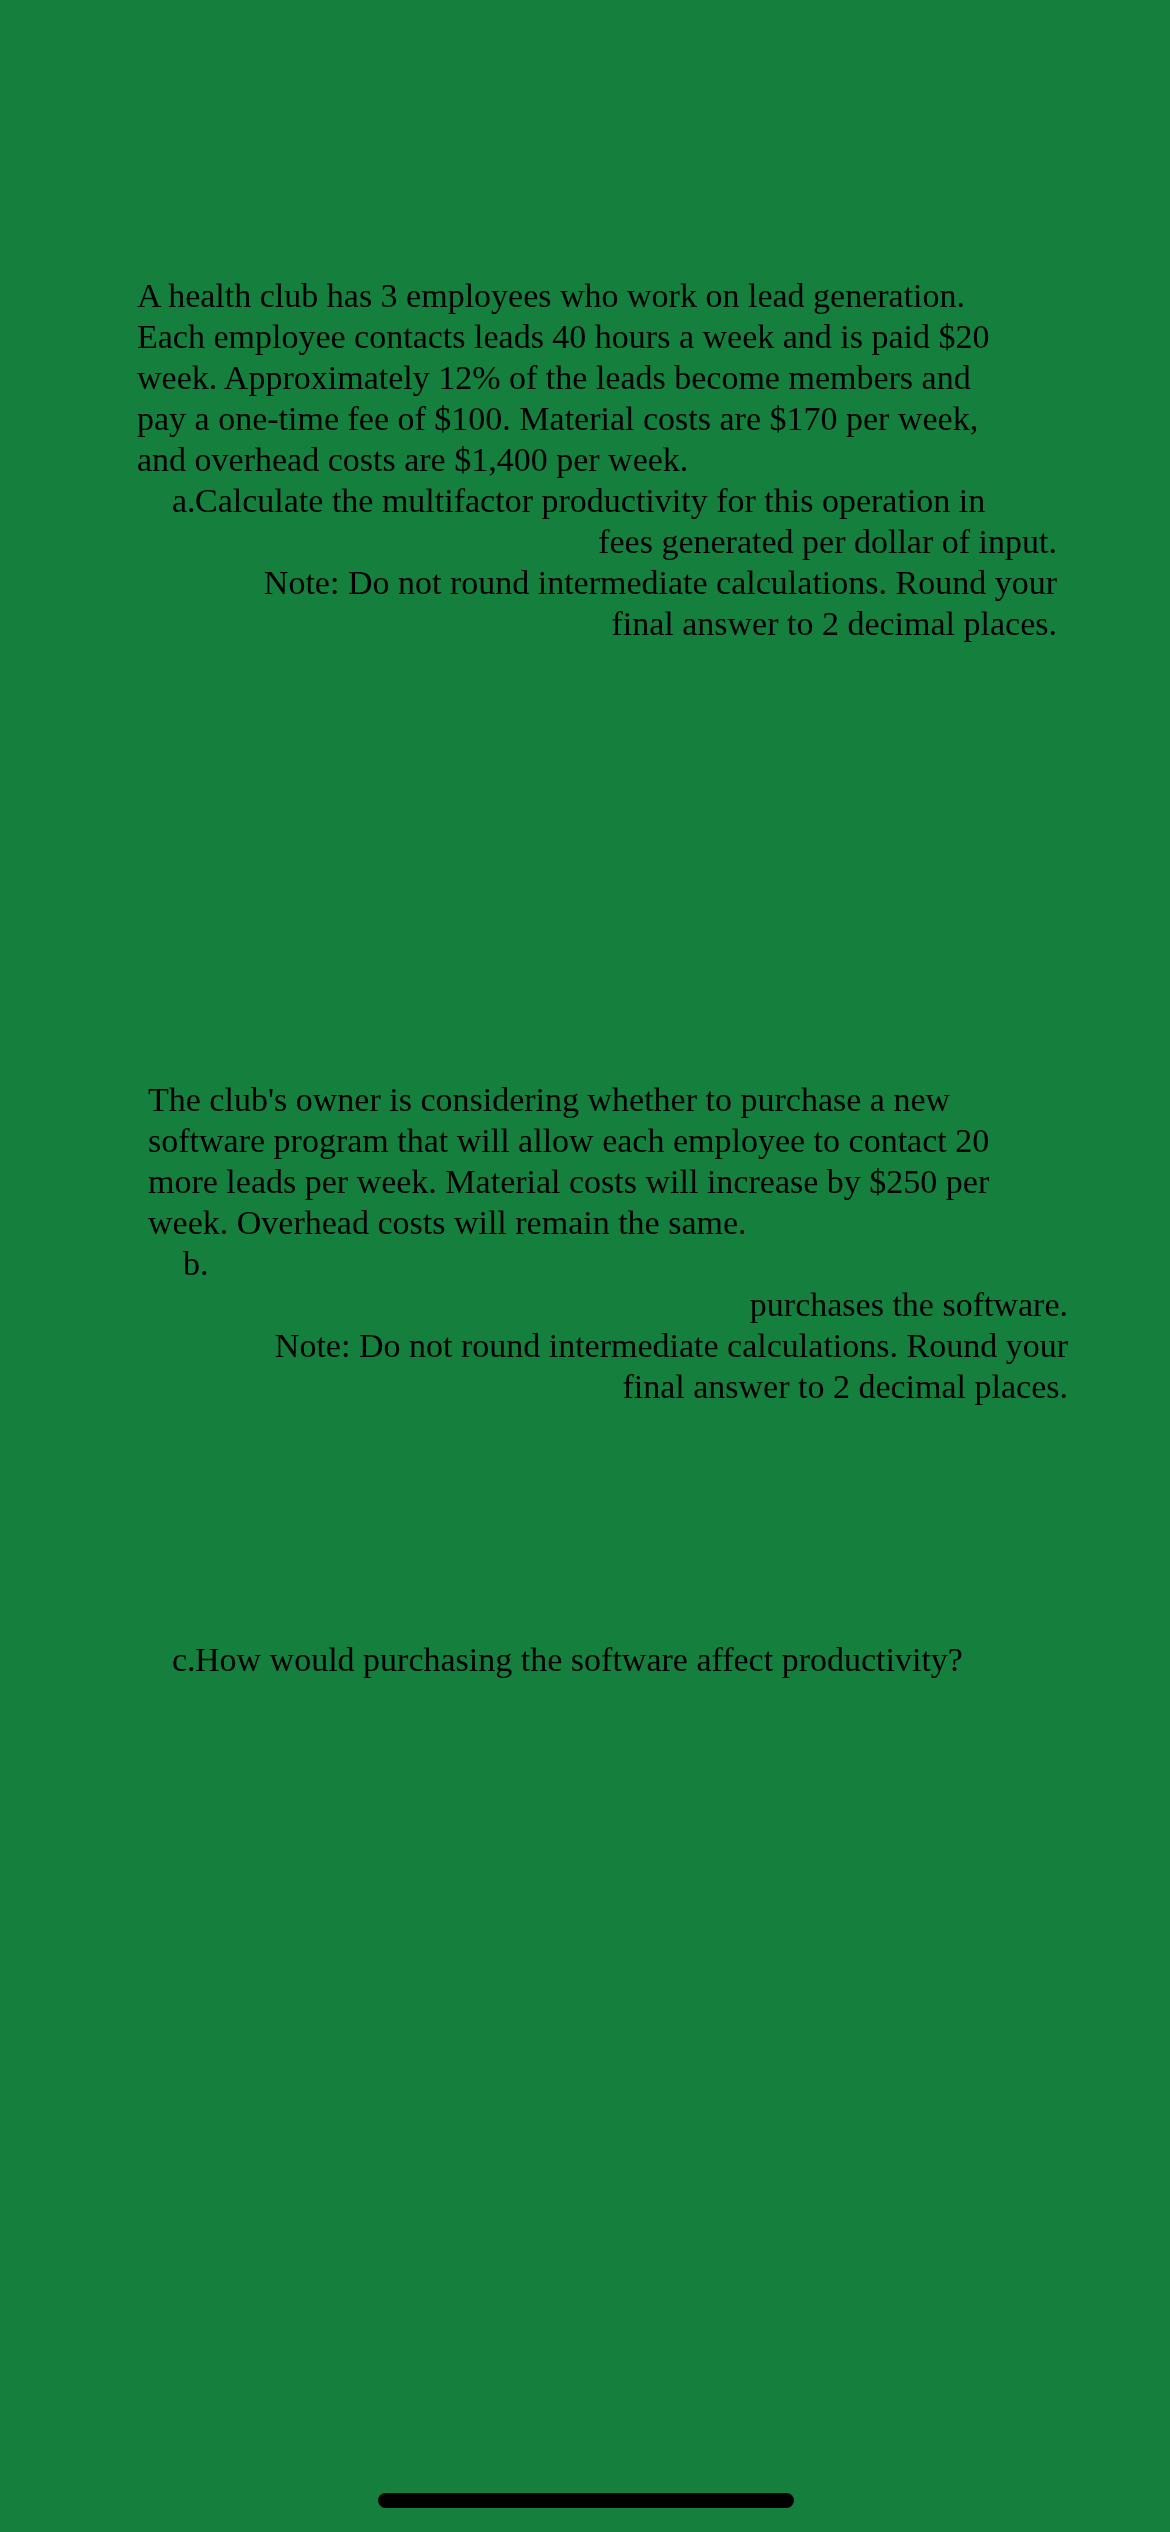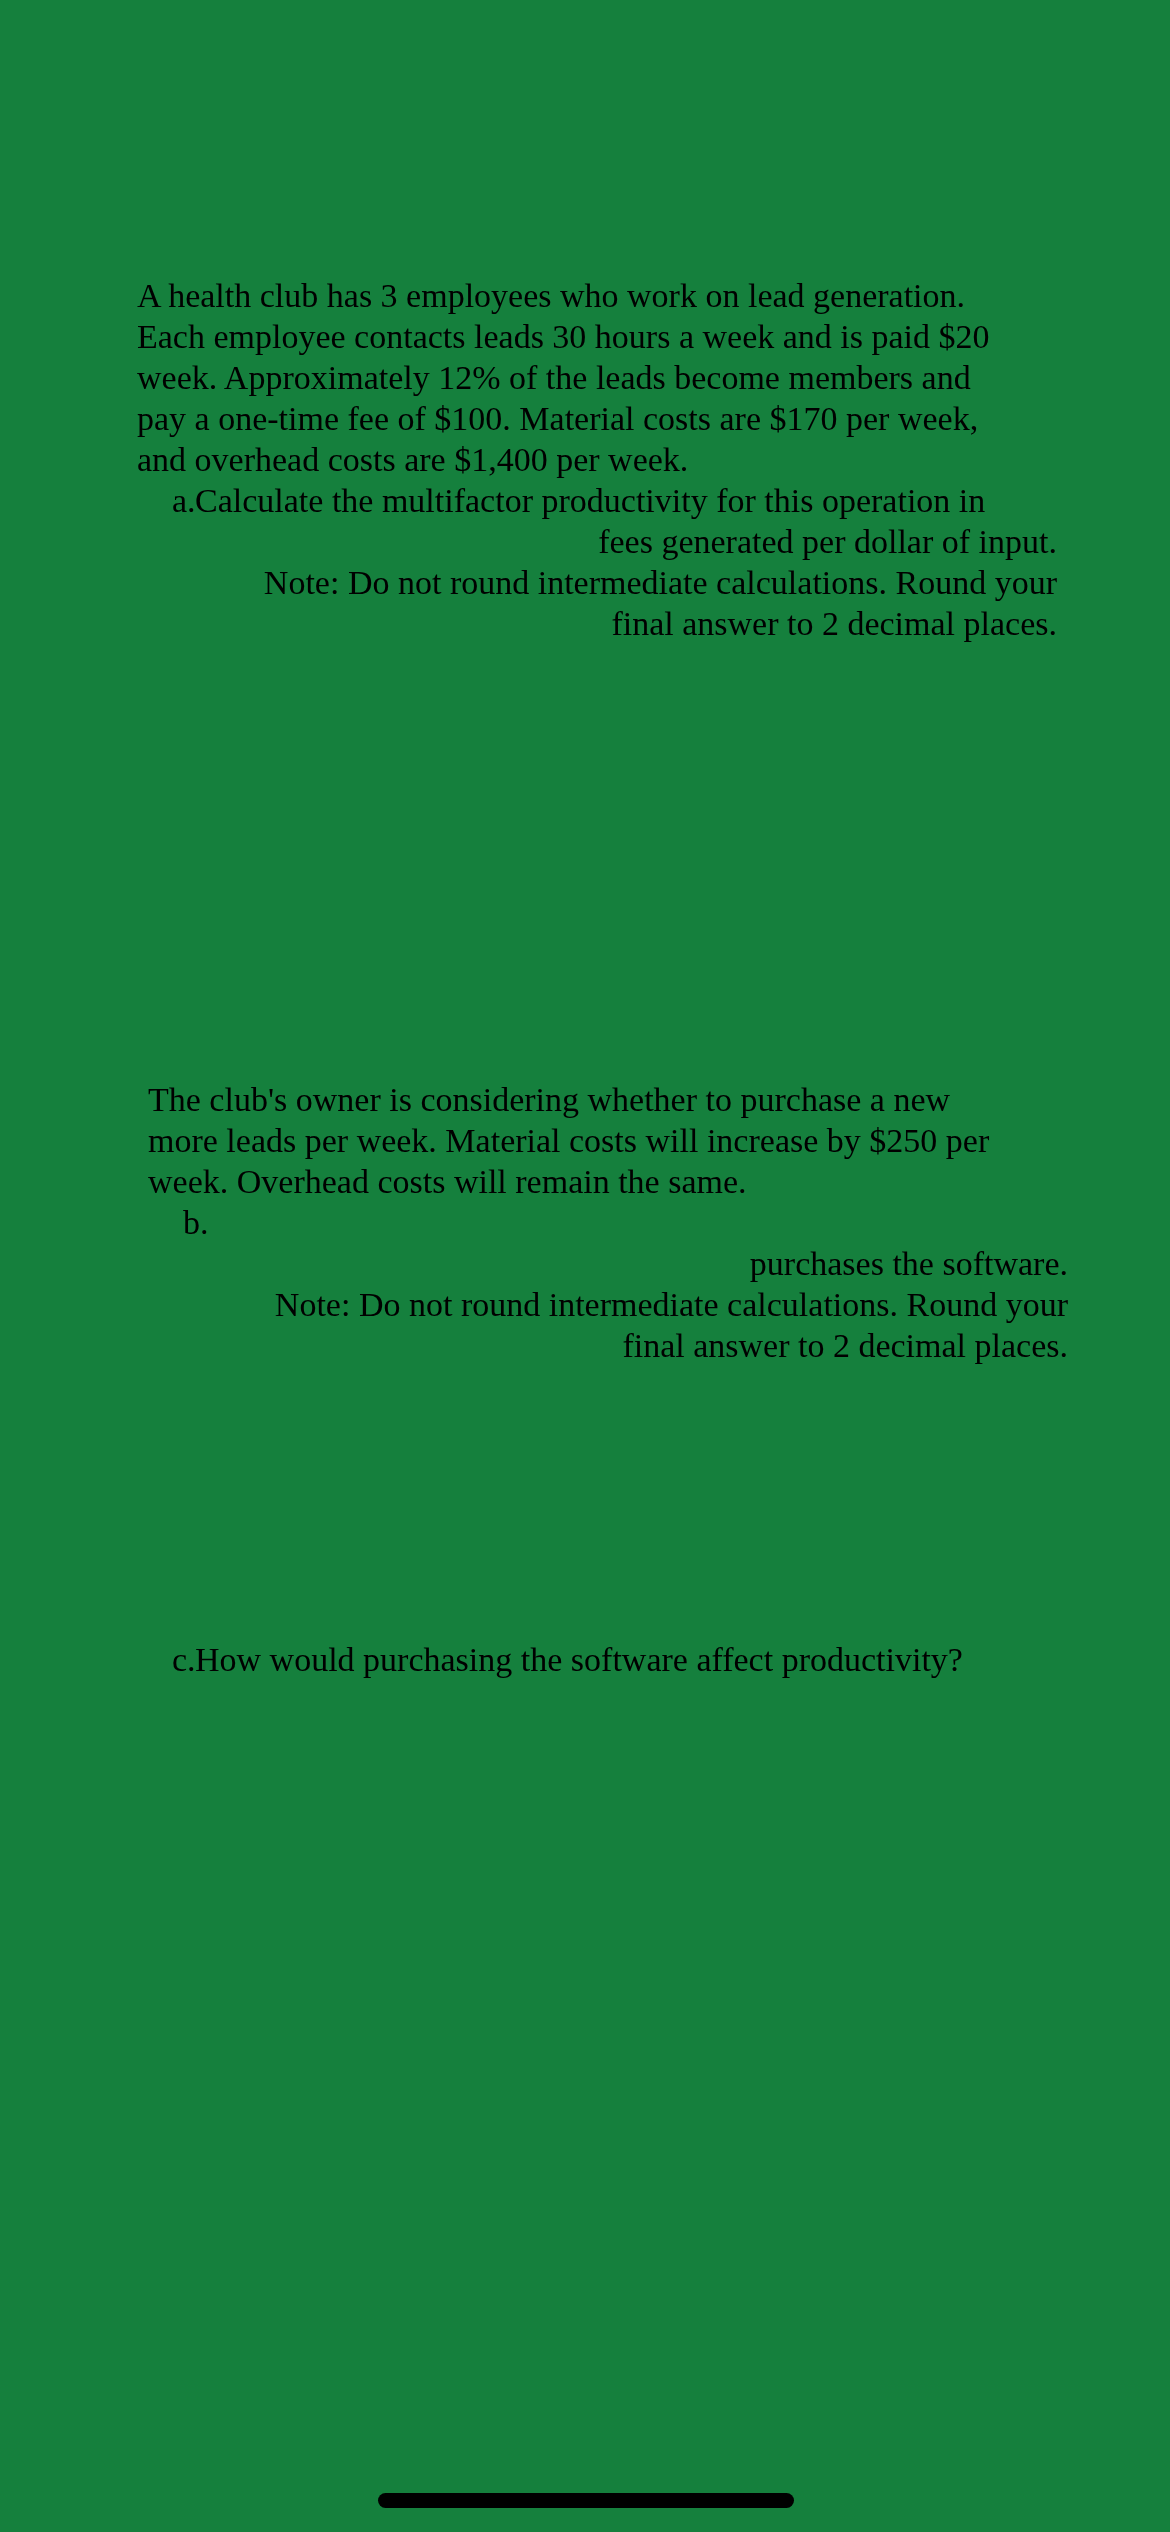--- a/index.html
+++ b/index.html
@@ -54,36 +54,37 @@
     background: #000000;
   }
 </style>
 </head>
 <body>
 
 <div class="screen">
 
   <div class="tblock block-intro">
     <div class="line">A health club has 3 employees who work on lead generation.</div>
-    <div class="line">Each employee contacts leads 30 hours a week and is paid $20</div>
+    <div class="line">Each employee contacts leads 40 hours a week and is paid $20</div>
     <div class="line">week. Approximately 12% of the leads become members and</div>
     <div class="line">pay a one-time fee of $100. Material costs are $170 per week,</div>
     <div class="line">and overhead costs are $1,400 per week.</div>
 
     <div class="line item-first">
       <span class="marker">a.</span>
       <span>Calculate the multifactor productivity for this operation in</span>
     </div>
     <div class="line icont">fees generated per dollar of input.</div>
     <div class="line icont">Note: Do not round intermediate calculations. Round your</div>
     <div class="line icont">final answer to 2 decimal places.</div>
   </div>
 
   <div class="tblock block-scenario">
     <div class="line">The club's owner is considering whether to purchase a new</div>
+    <div class="line">software program that will allow each employee to contact 20</div>
     <div class="line">more leads per week. Material costs will increase by $250 per</div>
     <div class="line">week. Overhead costs will remain the same.</div>
 
     <div class="line item-first">
       <span class="marker">b.</span>
     </div>
     <div class="line icont">purchases the software.</div>
     <div class="line icont">Note: Do not round intermediate calculations. Round your</div>
     <div class="line icont">final answer to 2 decimal places.</div>
   </div>

